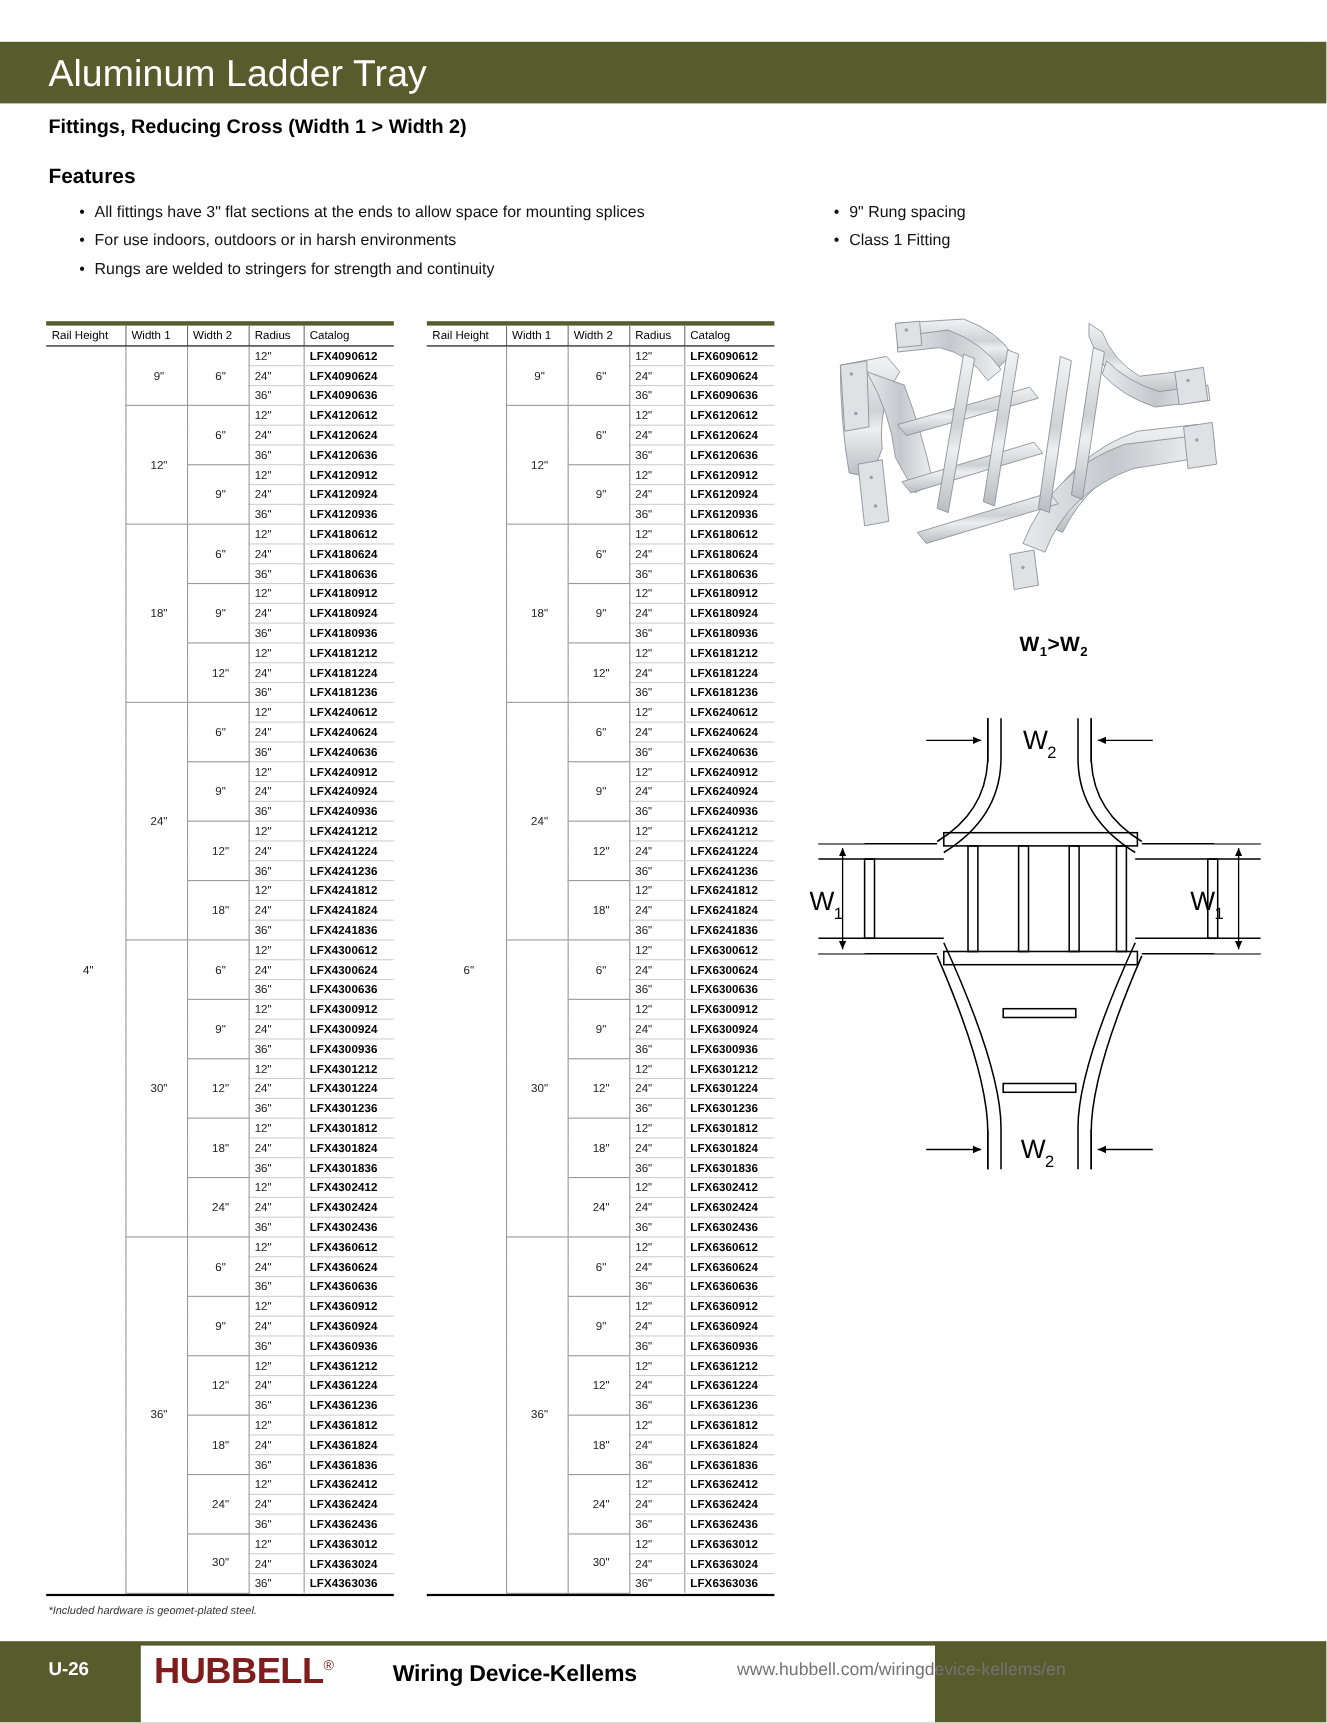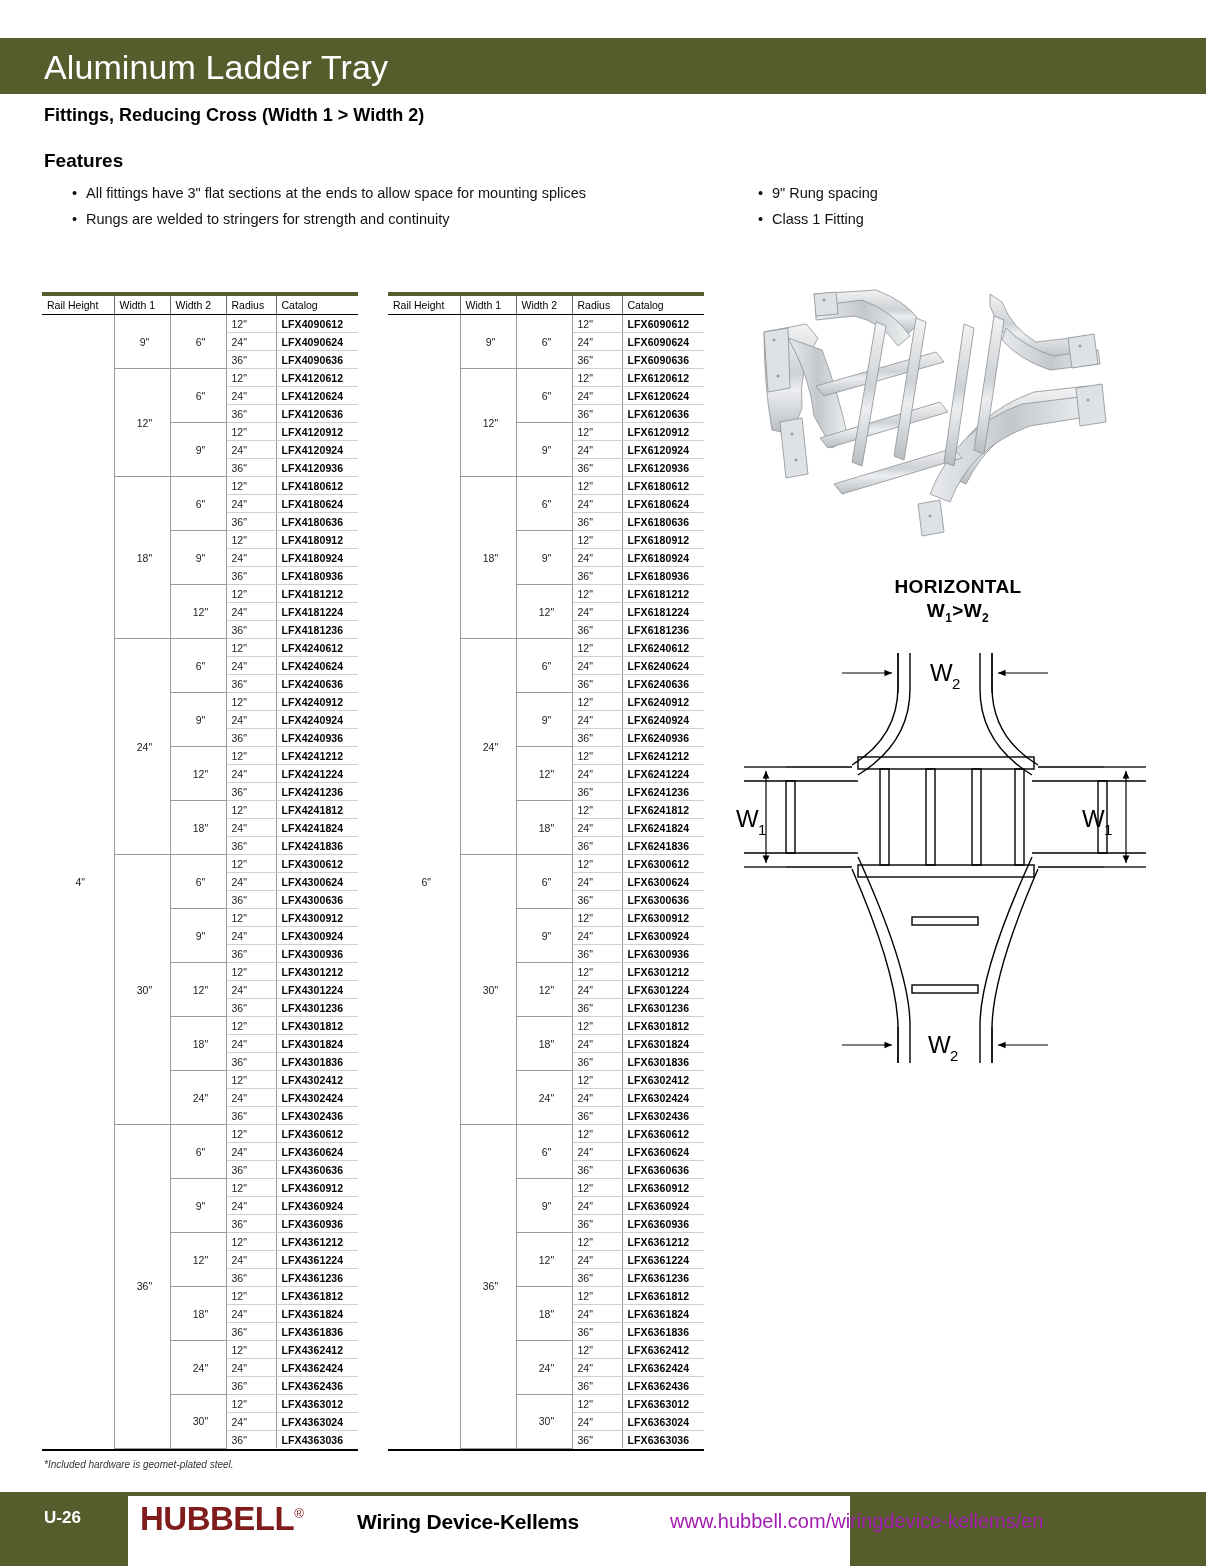--- a/index.html
+++ b/index.html
@@ -132,33 +132,34 @@
     position:absolute; left:140px; top:1500px;
     font-size:33px; font-weight:bold; letter-spacing:-.5px; color:#7f1d1d;
   }
   .footer-reg{ font-size:13px; vertical-align:super; font-weight:normal; }
   .footer-tag{
     position:absolute; left:357px; top:1510px;
     font-size:21px; font-weight:bold; color:#000; letter-spacing:-.2px;
   }
   .footer-url{
     position:absolute; left:670px; top:1510px;
-    font-size:20px; color:#a21caf;
+    font-size:16px; color:#737373;
   }
 </style>
 </head>
 <body>
 
 <div class="header-bar"></div>
 <div class="header-title">Aluminum Ladder Tray</div>
 <div class="subtitle">Fittings, Reducing Cross (Width 1 &gt; Width 2)</div>
 <div class="features-head">Features</div>
 
 <div class="feat-col feat-left">
   <div class="feat-item">All fittings have 3" flat sections at the ends to allow space for mounting splices</div>
+  <div class="feat-item">For use indoors, outdoors or in harsh environments</div>
   <div class="feat-item">Rungs are welded to stringers for strength and continuity</div>
 </div>
 <div class="feat-col feat-right">
   <div class="feat-item">9" Rung spacing</div>
   <div class="feat-item">Class 1 Fitting</div>
 </div>
 
 <div class="tbl-wrap tbl-left">
   <div class="tbl-topbar"></div>
   <table class="spec" id="table-left">
@@ -822,21 +823,20 @@
         <circle cx="38" cy="172" r="1.6"></circle>
     <circle cx="66" cy="12" r="1.6"></circle>
         <circle cx="322" cy="58" r="1.6"></circle>
     <circle cx="330" cy="112" r="1.6"></circle>
         <circle cx="172" cy="228" r="1.6"></circle>
   </g>
 </svg>
 </div>
 
 <div class="diagram-title">
-  <div>HORIZONTAL</div>
   <div><span class="wgt">W</span><sub>1</sub><span class="wgt">&gt;W</span><sub>2</sub></div>
 </div>
 
 <div class="diagram">
 <svg viewBox="0 0 430 430" width="430" height="430">
   <g fill="none" stroke="#000" stroke-width="1.4">
 
     <path d="M168,8 L168,42 Q168,92 122,120"></path>
     <path d="M180,8 L180,44 Q180,98 128,130"></path>
     <path d="M262,8 L262,42 Q262,92 308,120"></path>

